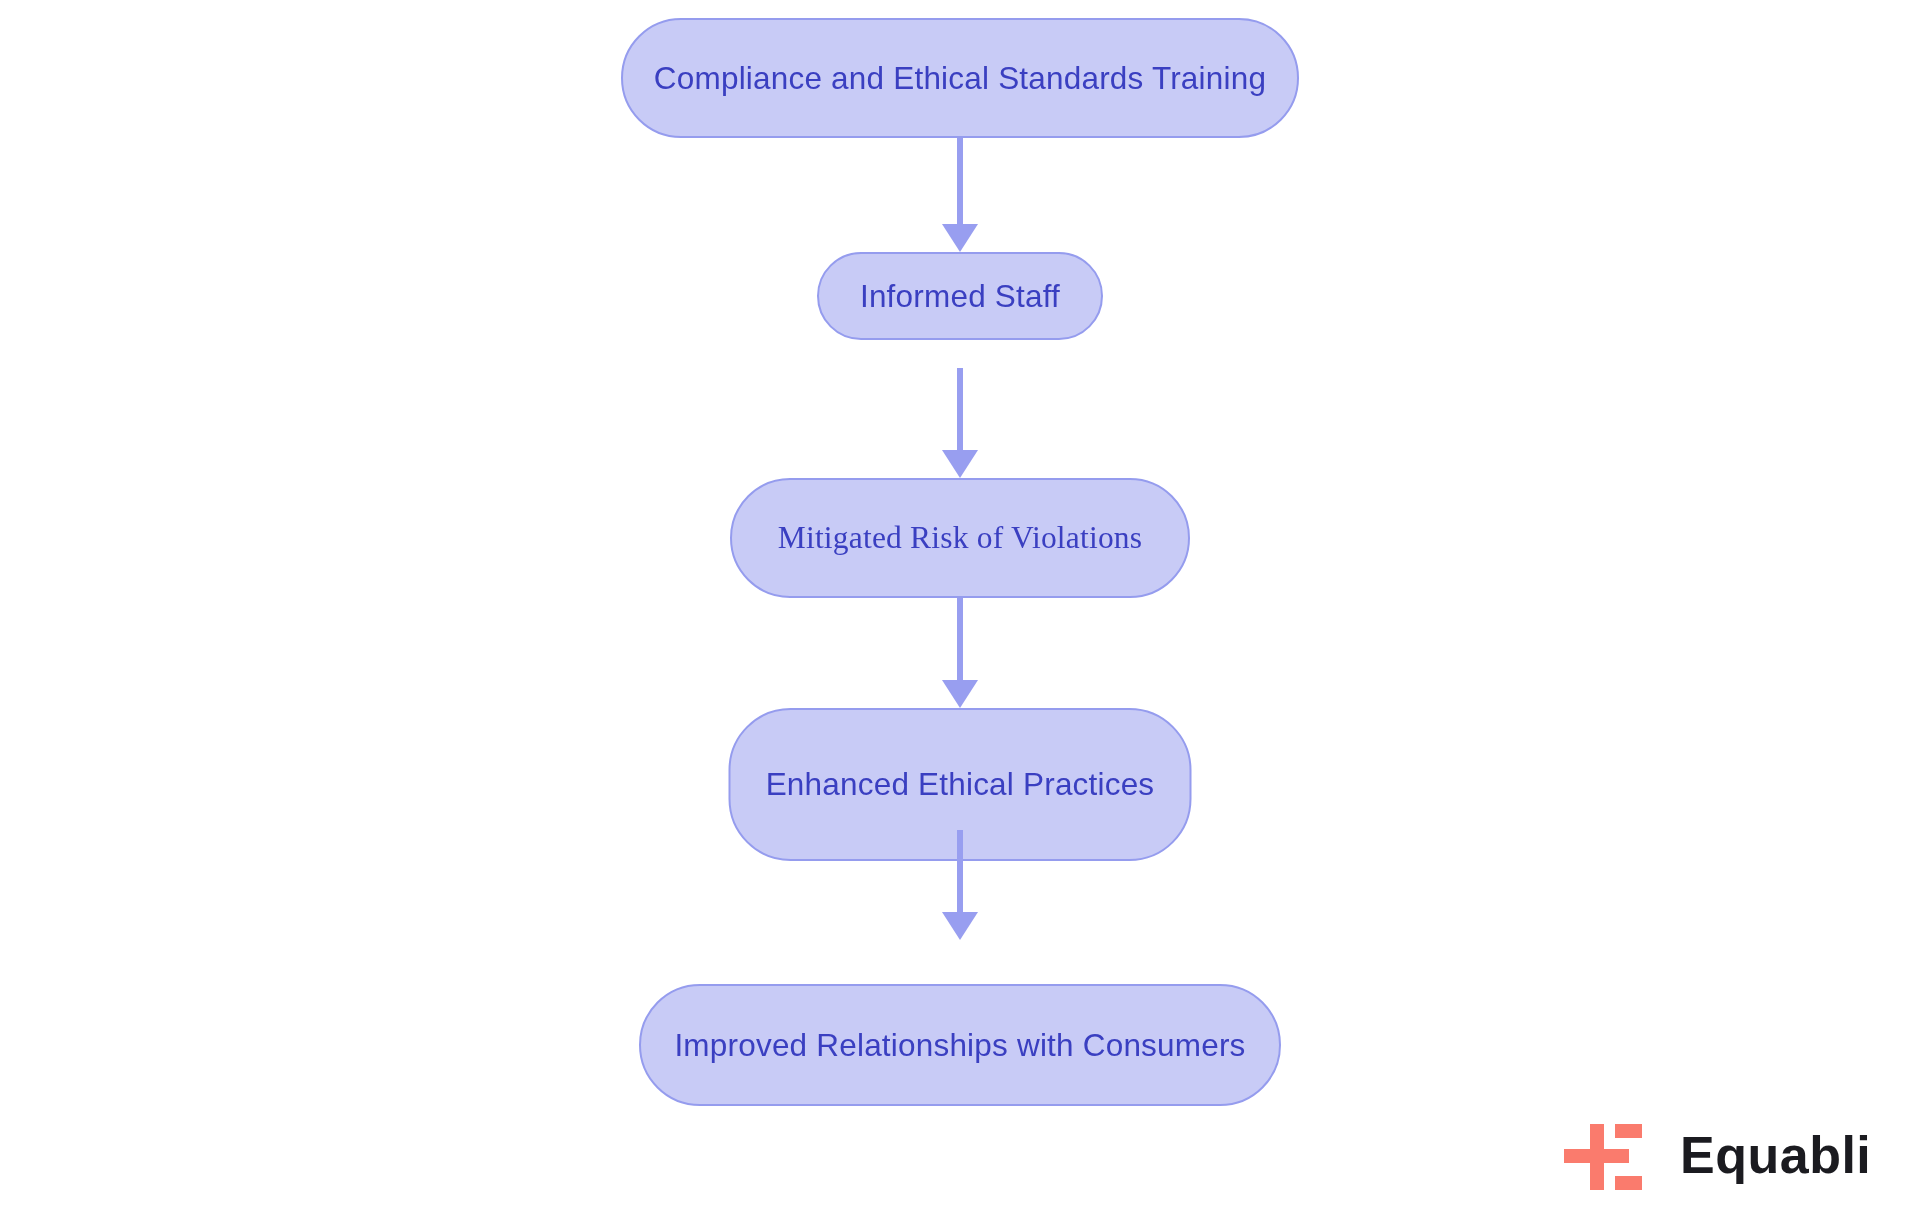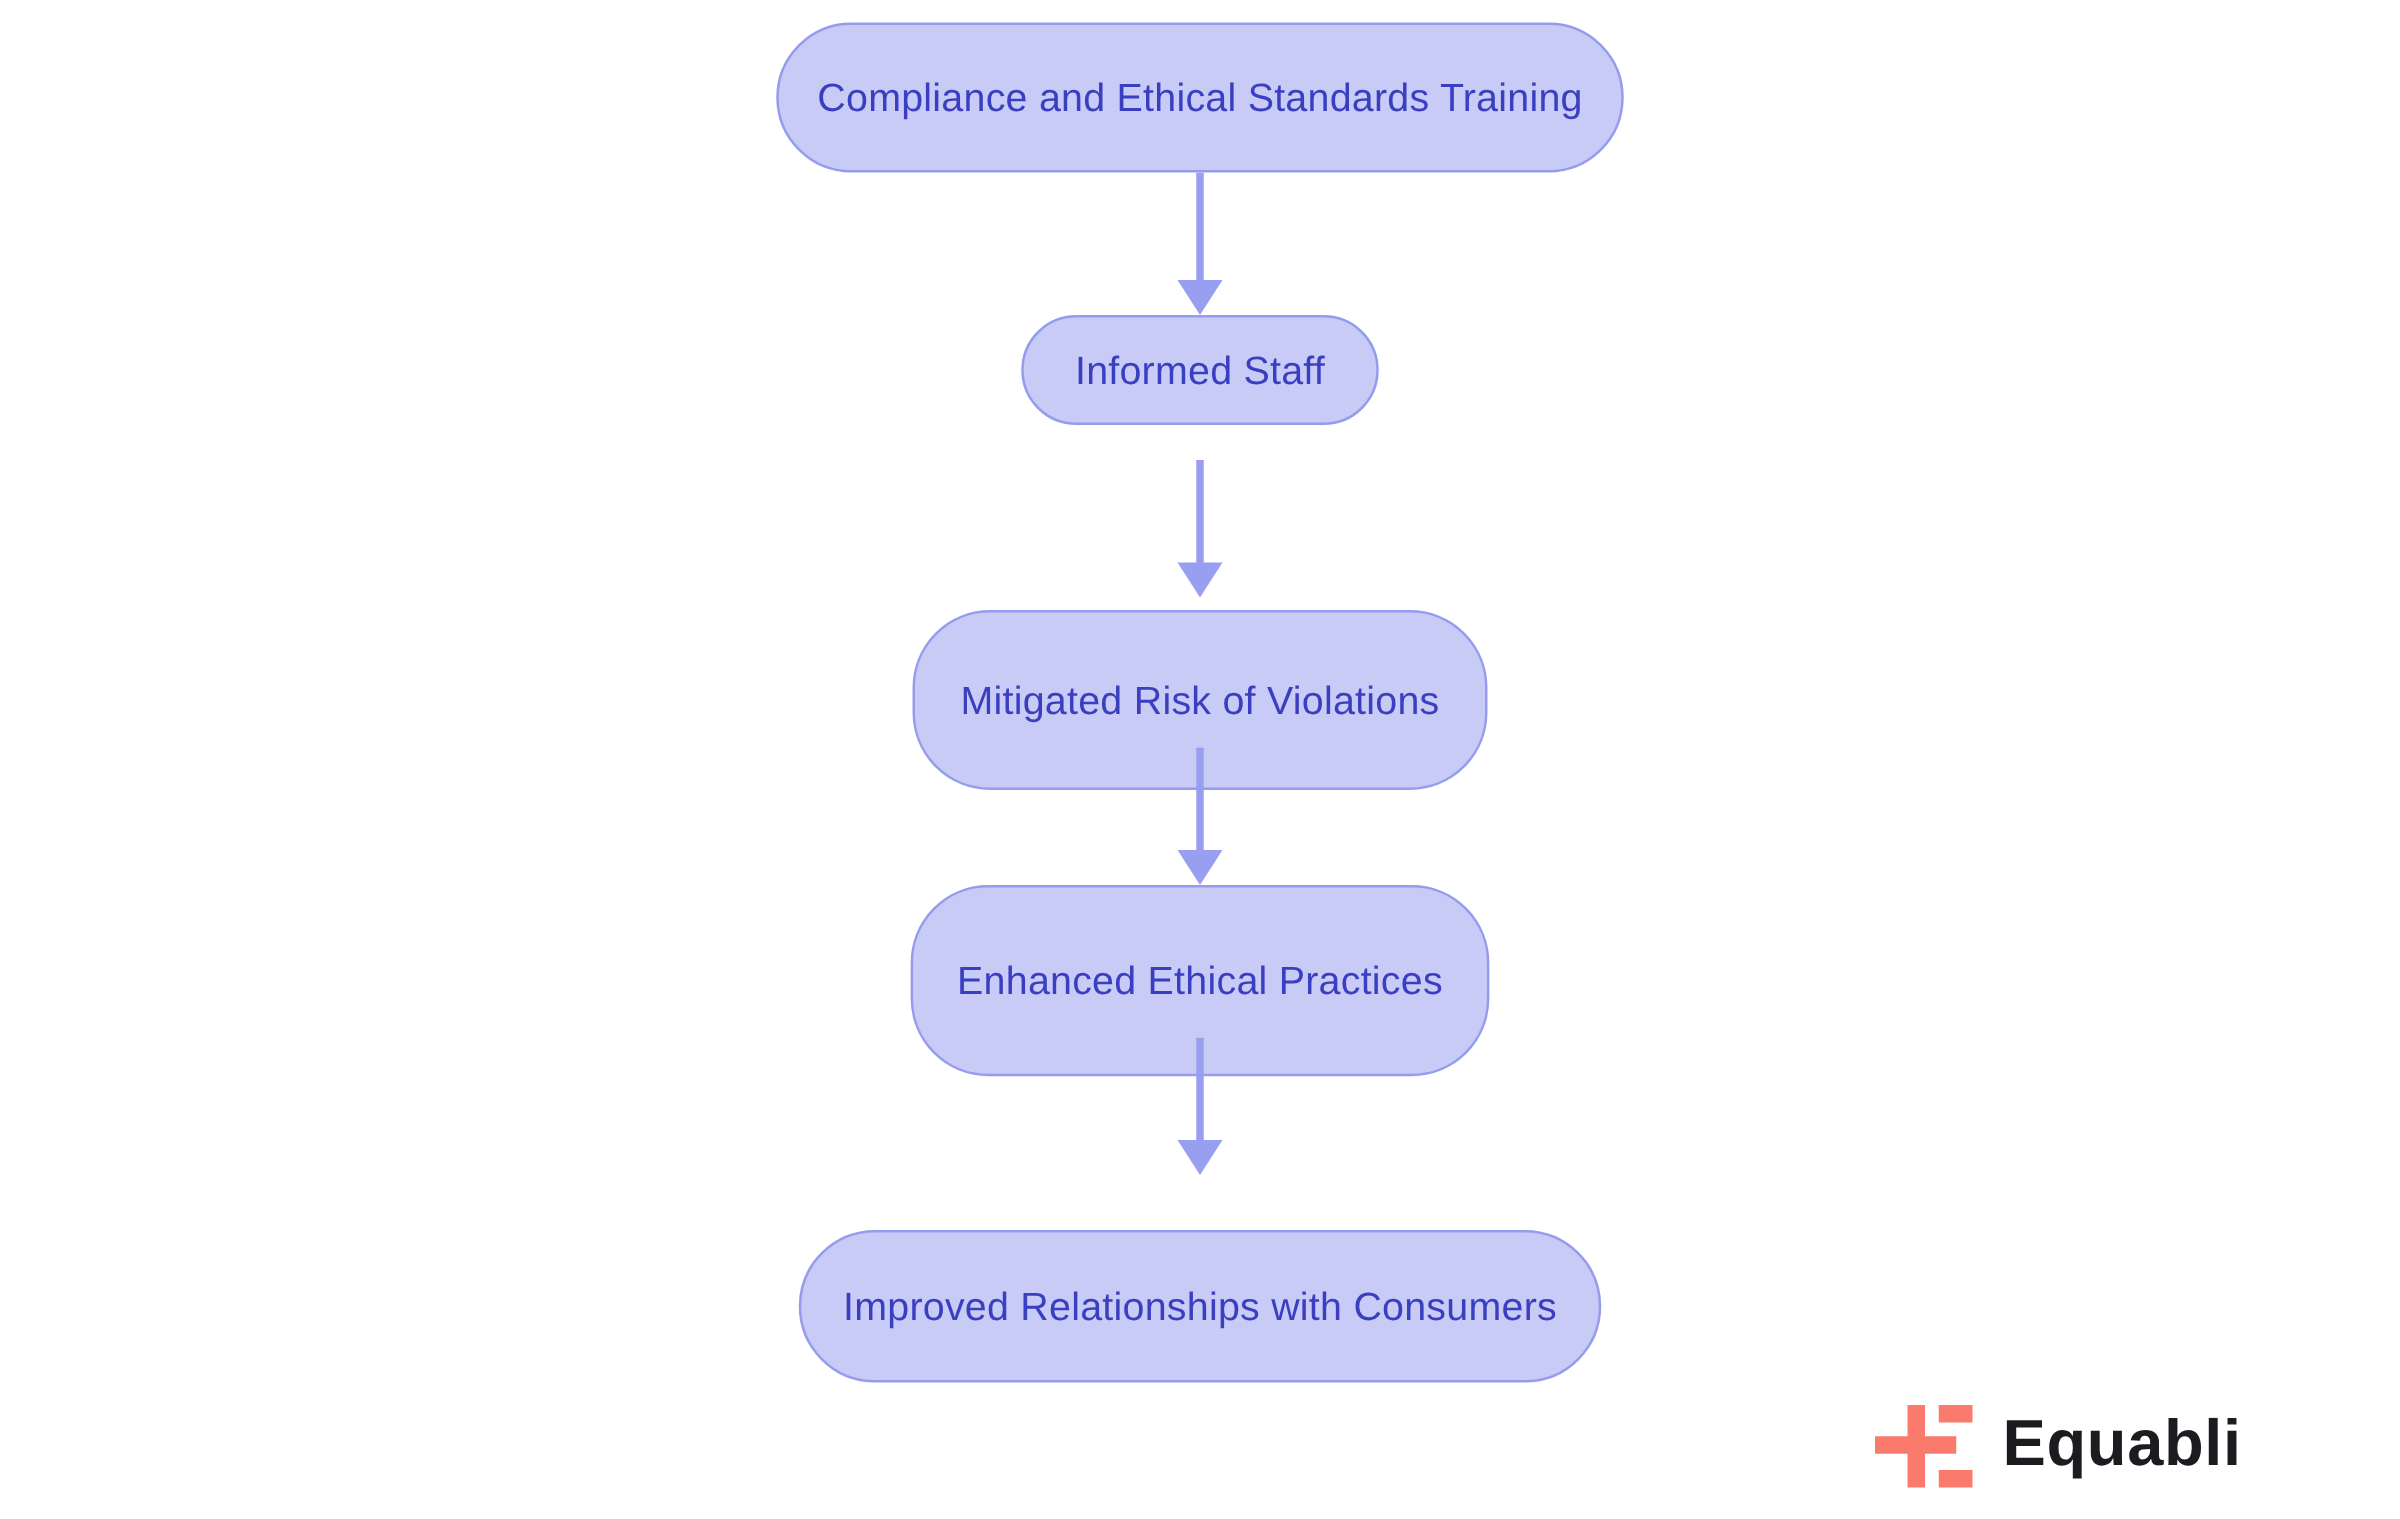--- a/index.html
+++ b/index.html
@@ -20,35 +20,35 @@
     border-radius: 62px;
     box-sizing: border-box;
     color: var(--node-text, #3a3fc1);
     font-size: 31.5px;
     letter-spacing: 0.2px;
     white-space: nowrap;
     text-align: right;
   }
   .n1 { top: 18px;  width: 678px; height: 120px; }
   .n2 { top: 252px; width: 286px; height: 88px; }
-  .n3 { top: 488px; width: 460px; height: 144px; }
+  .n3 { top: 478px; width: 460px; height: 120px; font-family: Liberation Serif, serif; }
   .n4 { top: 708px; width: 463px; height: 153px; }
   .n5 { top: 940px; width: 642px; height: 122px; margin-top: 44px; }
   .edge {
     position: absolute; left: 50%; transform: translateX(-50%);
     color: var(--edge-color, #989ef0);
     display: block;
   }
   .e1 { top: 138px; }
   .e2 { top: 368px; }
   .e3 { top: 598px; }
   .e4 { top: 830px; }
   .logo {
-    position: absolute; left: 1500px; top: 1120px;
-    display: flex; align-items: center; gap: 24px;
+    position: absolute; left: 1564px; top: 1120px;
+    display: flex; align-items: center; gap: 38px;
   }
   .logo-mark { position: relative; width: 78px; height: 70px; }
   .logo-mark .bar { position: absolute; background: var(--brand-coral, #fa7b6d); }
   .lm-v          { left: 26px; top: 4px;  width: 14px; height: 66px; }
   .lm-h          { left: 0;    top: 29px; width: 65px; height: 14px; }
   .lm-dash-top   { left: 51px; top: 4px;  width: 27px; height: 14px; }
   .lm-dash-bot   { left: 51px; top: 56px; width: 27px; height: 14px; }
   .logo-text {
     font-size: 52px; font-weight: 600;
     color: var(--brand-text, #1b1b20);

